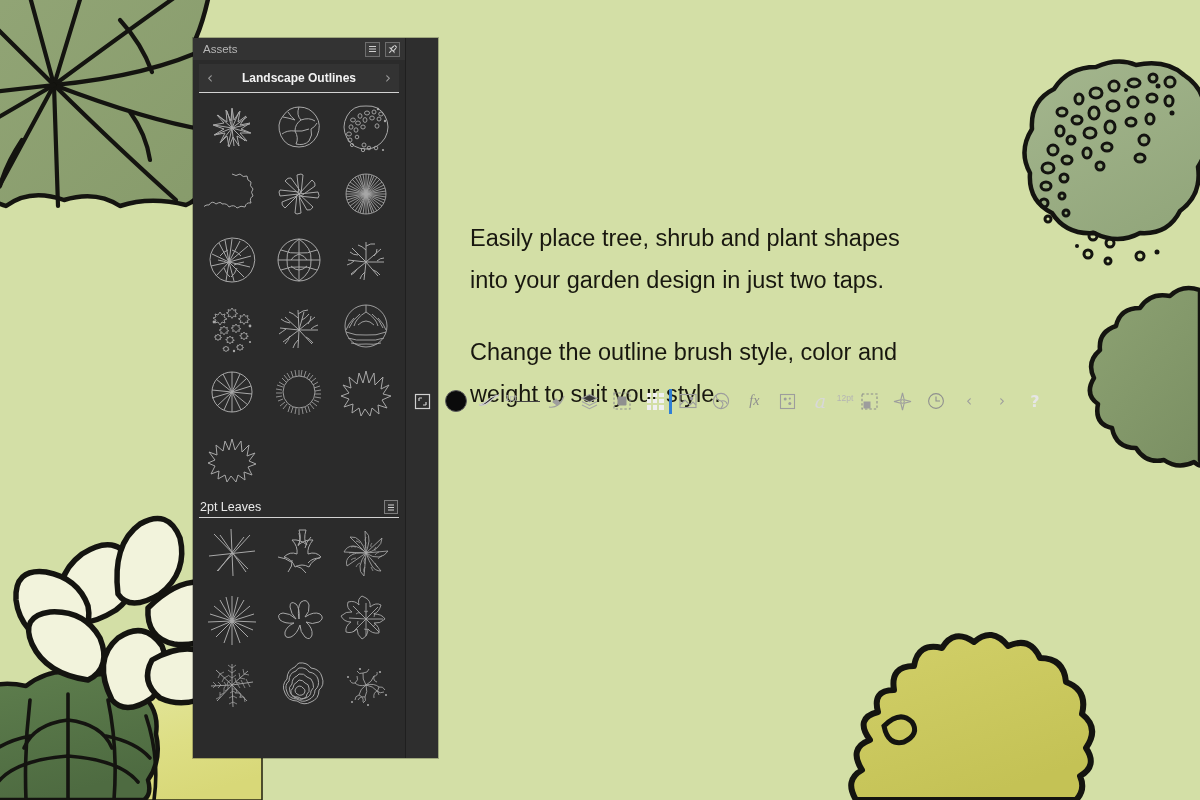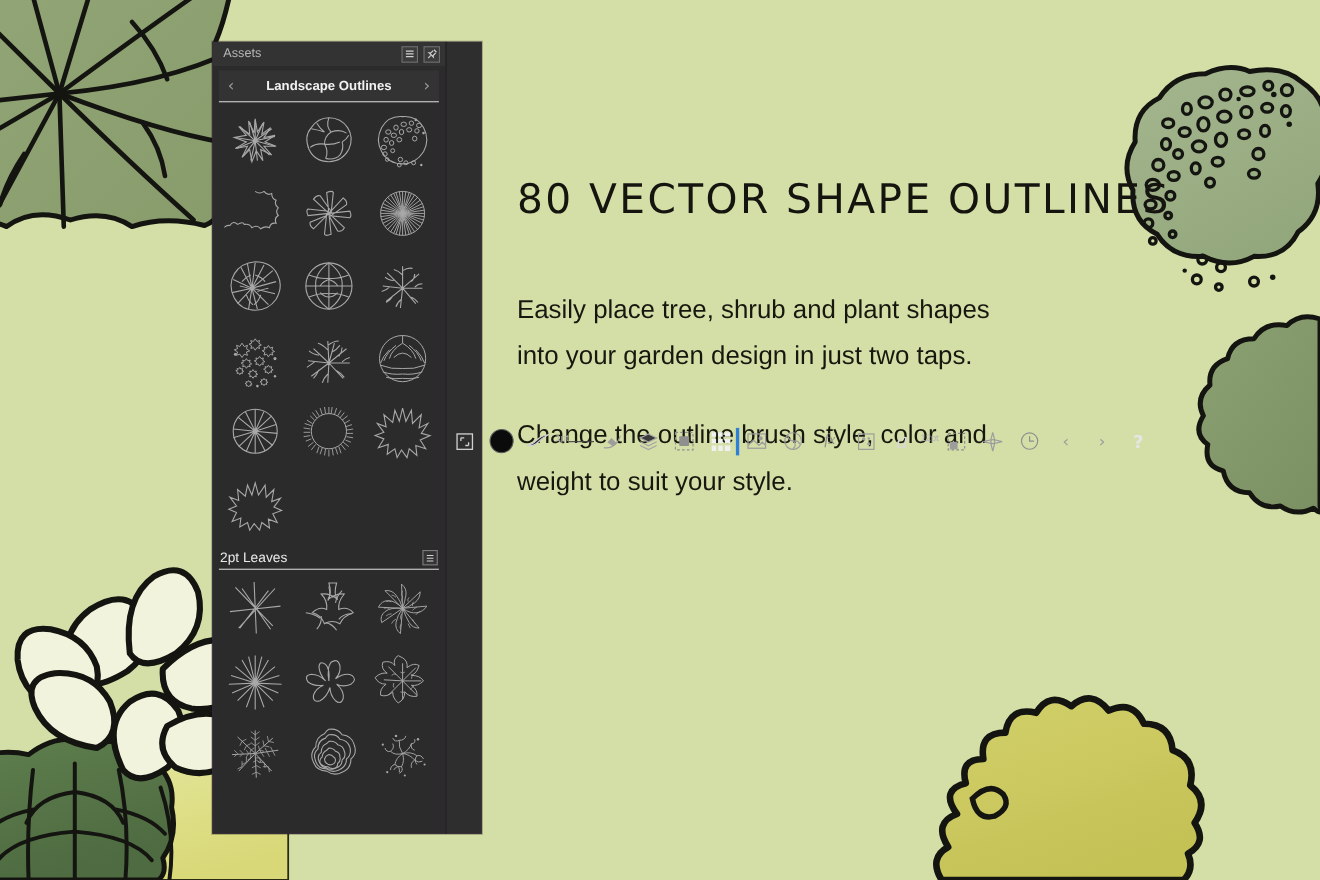--- a/index.html
+++ b/index.html
@@ -31,21 +31,21 @@
     margin-top: 30px;
     white-space: pre-line;
   }
   .para.first { margin-top: 57px; }
 
   
   #panel {
     position: absolute;
     left: 193px; top: 38px;
     width: 245px; height: 720px;
-    background: #701a75;
+    background: #fde047;
     display: flex;
     box-shadow: 0 0 0 1px rgba(0,0,0,.25);
   }
   .panel-main {
     width: 212px; height: 100%;
     background: #2b2b2b;
     display: flex; flex-direction: column;
     overflow: hidden;
     position: relative;
   }
@@ -314,21 +314,20 @@
     <path d="M884,726 q16,-16 28,-4 q8,12 -8,20 q-16,4 -20,-16 Z" fill="none" stroke="#141410" stroke-width="5"></path>
   </g>
 
   <g fill="none" stroke="#2b2a14" stroke-width="2">
     <path d="M262,692 q8,-10 0,-18 q-8,-8 2,-16 q10,-8 2,-16 q-8,-8 4,-14
              q12,-6 4,-14 q-8,-8 6,-12"></path>
   </g>
 </svg>
 
 <div class="copy">
-  <div class="headline">80 VECTOR SHAPE OUTLINES</div>
   <div class="para first">Easily place tree, shrub and plant shapes
 into your garden design in just two taps.</div>
   <div class="para">Change the outline brush style, color and
 weight to suit your style.</div>
 </div>
 
 <div id="panel">
 
   <div class="panel-main">
 

